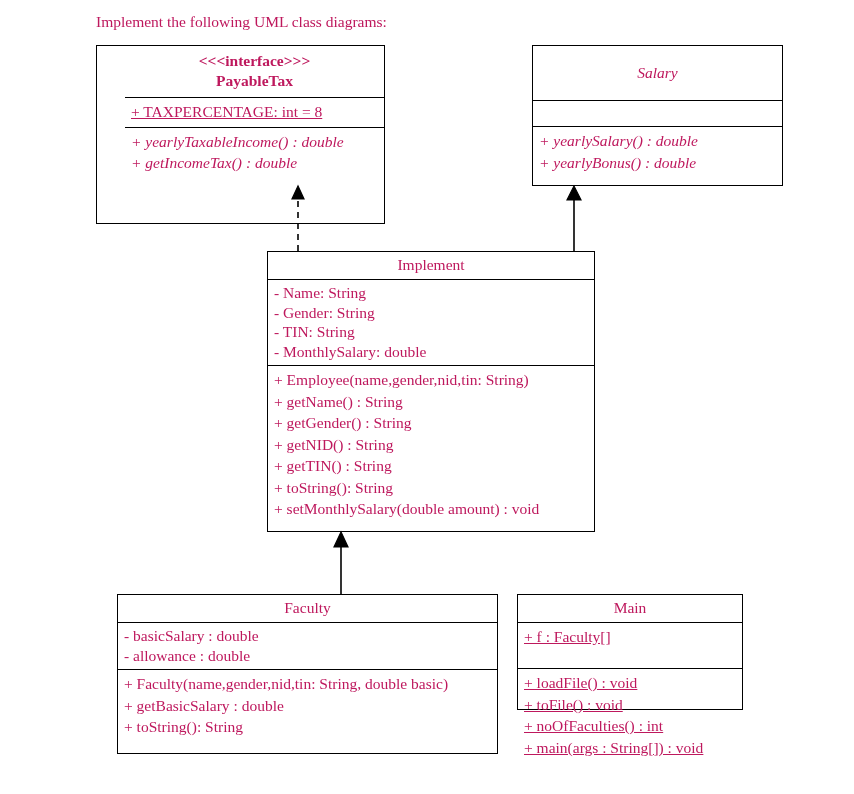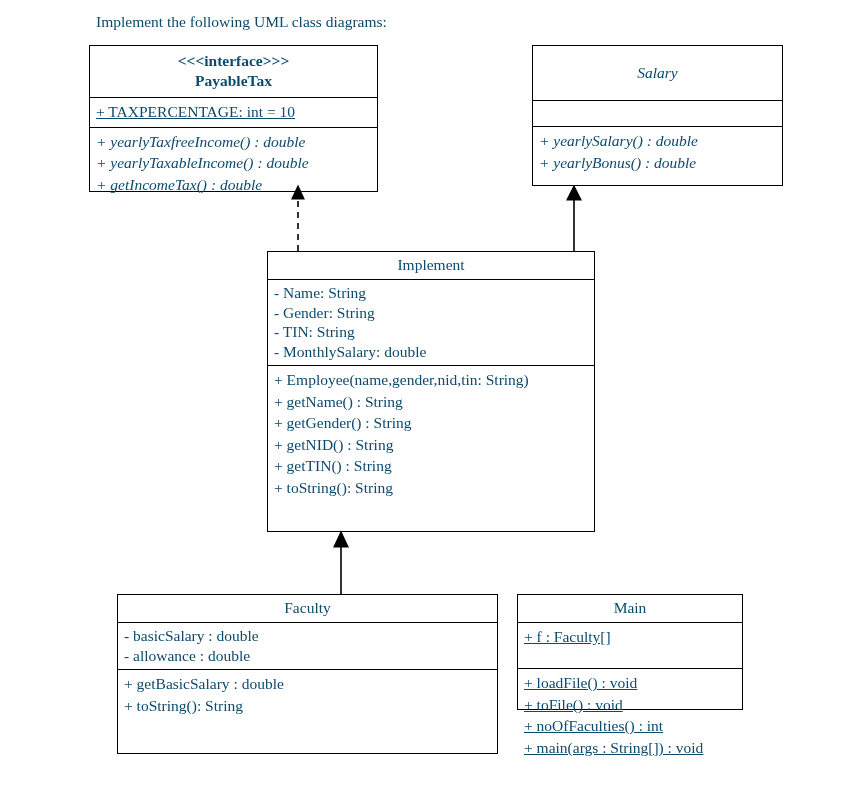--- a/index.html
+++ b/index.html
@@ -6,21 +6,21 @@
     margin: 0;
     padding: 0;
     background: #ffffff;
   }
   #page {
     position: relative;
     width: 854px;
     height: 794px;
     background: #ffffff;
     font-family: "Liberation Serif", "DejaVu Serif", serif;
-    color: #0c4a6e;
+    color: #be185d;
     overflow: hidden;
   }
 
   
   #heading {
     position: absolute;
     left: 96px;
     top: 12px;
     font-size: 15.5px;
     line-height: 20px;
@@ -66,21 +66,21 @@
     line-height: 20px;
     white-space: nowrap;
   }
   .bold { font-weight: bold; }
   .bold-ital { font-weight: normal; font-style: italic; }
 
   
   .tight .member { line-height: 19.5px; }
 
   
-  #box-payabletax { left: 89px;  top: 45px;  width: 289px; height: 147px; }
+  #box-payabletax { left: 96px;  top: 45px;  width: 289px; height: 179px; padding-left: 28px; }
   #box-salary     { left: 532px; top: 45px;  width: 251px; height: 141px; }
   #box-employee   { left: 267px; top: 251px; width: 328px; height: 281px; }
   #box-faculty    { left: 117px; top: 594px; width: 381px; height: 160px; }
   #box-main       { left: 517px; top: 594px; width: 226px; height: 116px; }
 
   
   .connector {
     position: absolute;
     left: 0;
     top: 0;
@@ -95,24 +95,23 @@
 <div id="page">
 
   <div id="heading">Implement the following UML class diagrams:</div>
 
   <div class="uml-box" id="box-payabletax">
     <div class="compartment cmp-title">
       <div class="title-line bold">&lt;&lt;&lt;interface&gt;&gt;&gt;</div>
       <div class="title-line bold">PayableTax</div>
     </div>
     <div class="compartment cmp-body">
-      <div class="member u"><span class="sig">+ TAXPERCENTAGE: int = 10</span></div>
+      <div class="member u"><span class="sig">+ TAXPERCENTAGE: int = 8</span></div>
     </div>
     <div class="compartment cmp-body">
-      <div class="member bold-ital"><span class="sig">+ yearlyTaxfreeIncome() : double</span></div>
       <div class="member bold-ital"><span class="sig">+ yearlyTaxableIncome() : double</span></div>
       <div class="member bold-ital"><span class="sig">+ getIncomeTax() : double</span></div>
     </div>
   </div>
 
   <div class="uml-box" id="box-salary">
     <div class="compartment cmp-title" style="padding-top:17px;padding-bottom:17px;">
       <div class="title-line bold-ital">Salary</div>
     </div>
     <div class="compartment cmp-body cmp-empty" style="height:26px;"></div>
@@ -132,32 +131,34 @@
       <div class="member"><span class="sig">- TIN: String</span></div>
       <div class="member"><span class="sig">- MonthlySalary: double</span></div>
     </div>
     <div class="compartment cmp-body">
       <div class="member"><span class="sig">+ Employee(name,gender,nid,tin: String)</span></div>
       <div class="member"><span class="sig">+ getName() : String</span></div>
       <div class="member"><span class="sig">+ getGender() : String</span></div>
       <div class="member"><span class="sig">+ getNID() : String</span></div>
       <div class="member"><span class="sig">+ getTIN() : String</span></div>
       <div class="member"><span class="sig">+ toString(): String</span></div>
+      <div class="member"><span class="sig">+ setMonthlySalary(double amount) : void</span></div>
     </div>
   </div>
 
   <div class="uml-box" id="box-faculty">
     <div class="compartment cmp-title" style="padding-top:3px;padding-bottom:4px;">
       <div class="title-line">Faculty</div>
     </div>
     <div class="compartment cmp-body tight">
       <div class="member"><span class="sig">- basicSalary : double</span></div>
       <div class="member"><span class="sig">- allowance : double</span></div>
     </div>
     <div class="compartment cmp-body">
+      <div class="member"><span class="sig">+ Faculty(name,gender,nid,tin: String, double basic)</span></div>
       <div class="member"><span class="sig">+ getBasicSalary : double</span></div>
       <div class="member"><span class="sig">+ toString(): String</span></div>
     </div>
   </div>
 
   <div class="uml-box" id="box-main">
     <div class="compartment cmp-title" style="padding-top:3px;padding-bottom:4px;">
       <div class="title-line">Main</div>
     </div>
     <div class="compartment cmp-body" style="height:46px;">

